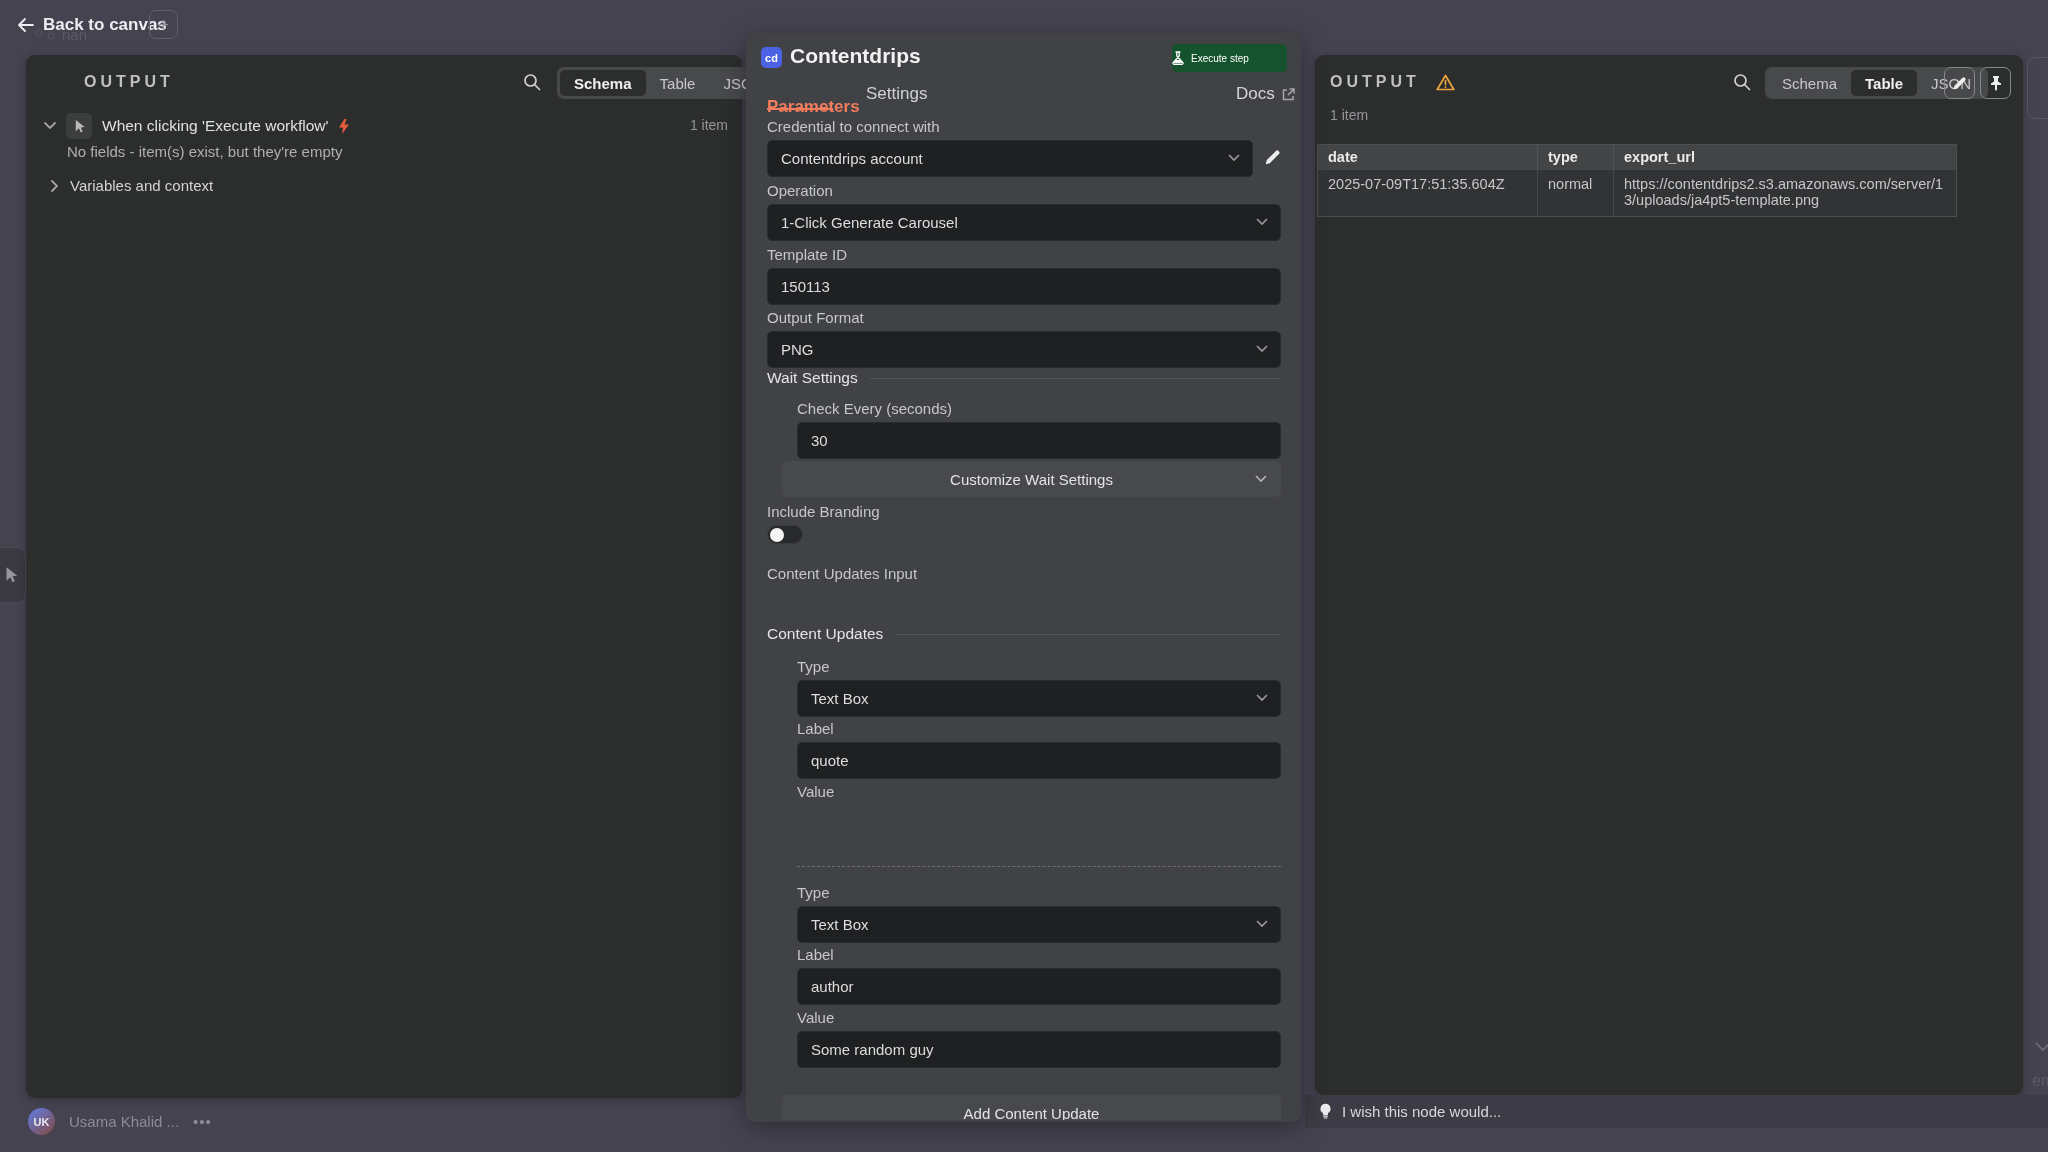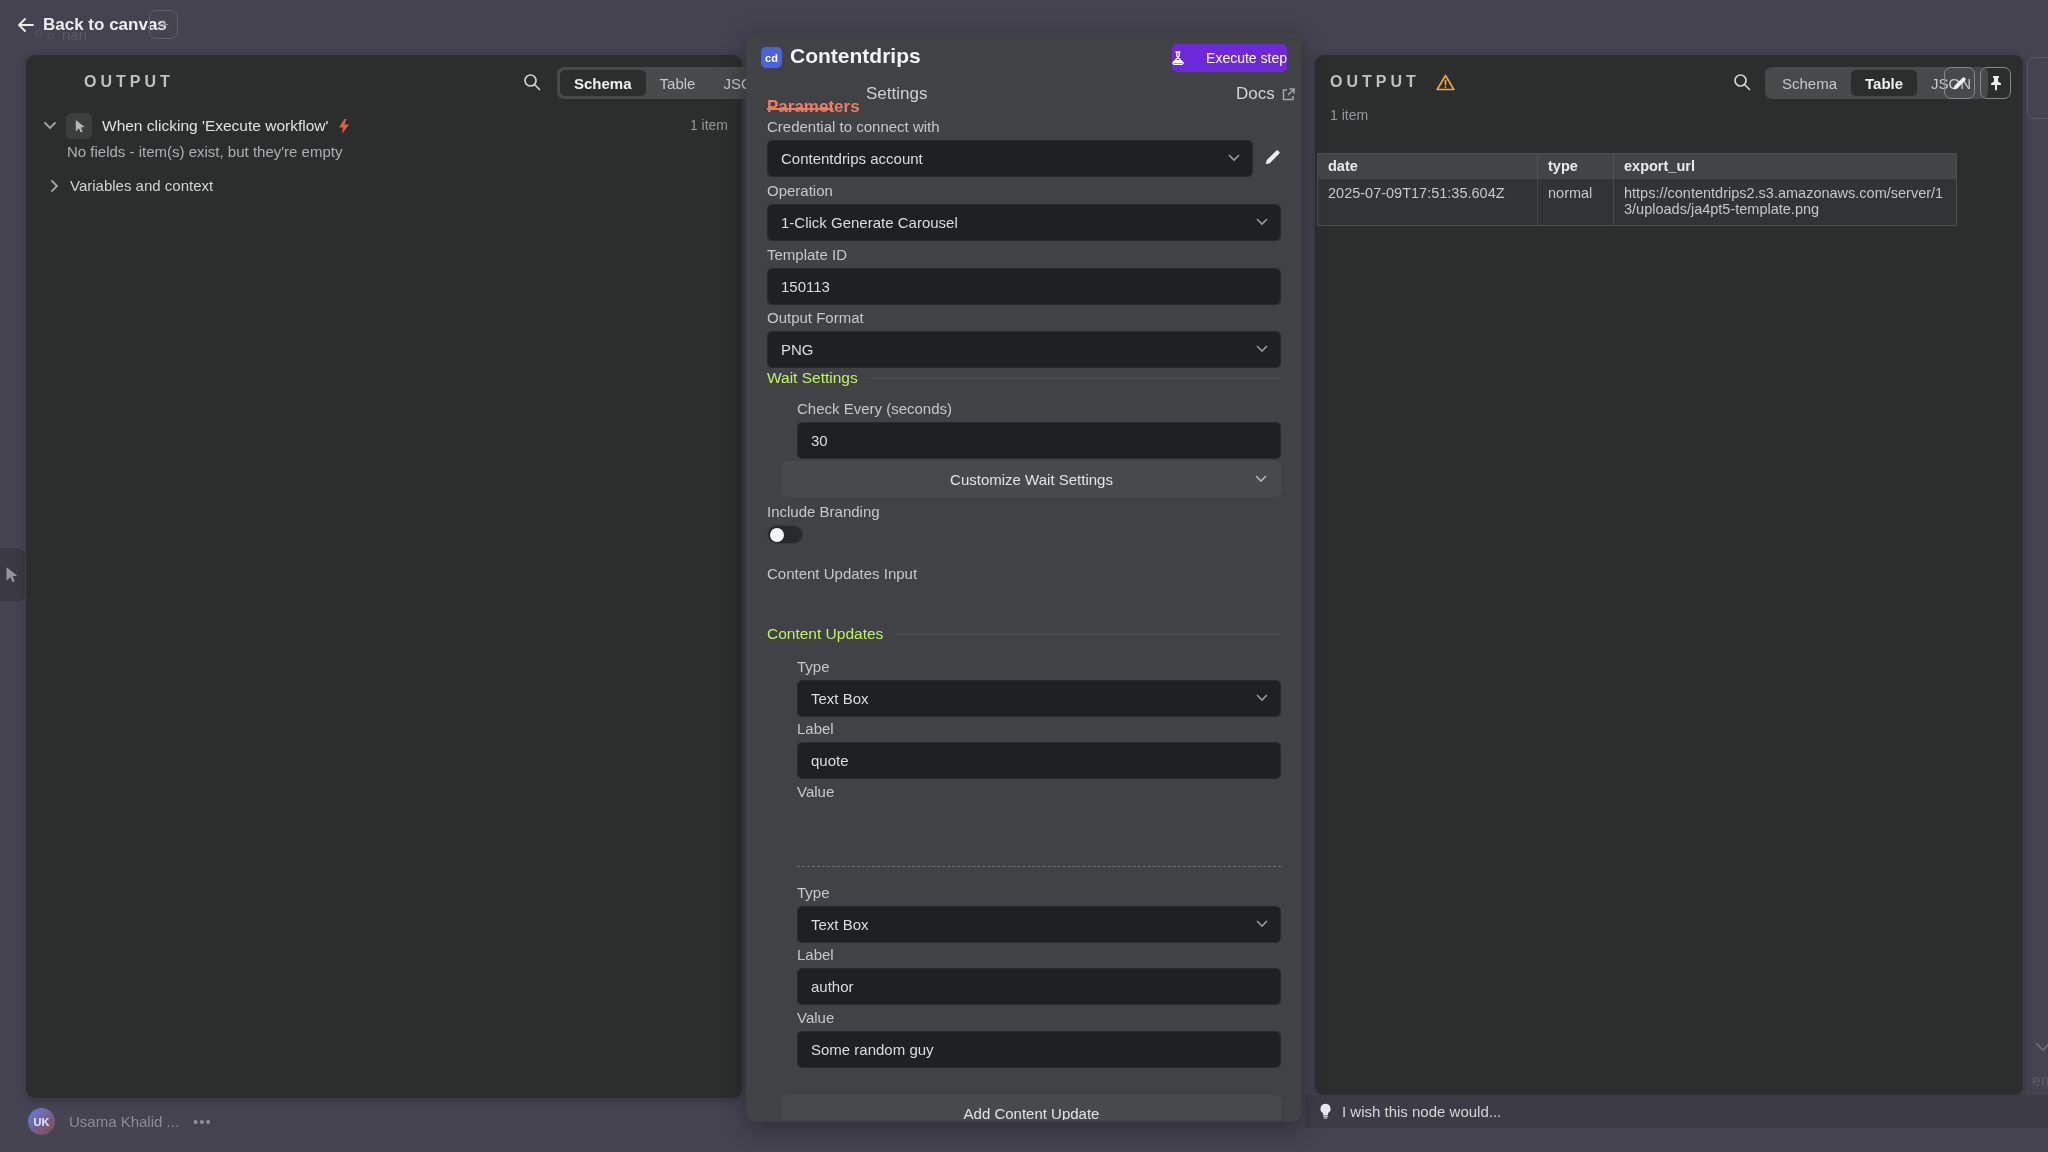--- a/index.html
+++ b/index.html
@@ -44,39 +44,39 @@
 
   
   .modal { position:absolute; left:746px; top:33px; width:555px; height:1089px;
            background:#414245; border-radius:9px; overflow:hidden;
            box-shadow:0 6px 24px rgba(0,0,0,0.35); }
   .node-icon { position:absolute; left:15px; top:14px; width:21px; height:21px;
                background:#4b63e2; border-radius:5px; color:#fff; font-size:11px;
                font-weight:700; display:flex; align-items:center; justify-content:center; }
   .modal-title { position:absolute; left:44px; top:11px; font-size:21px; font-weight:600; color:#f2f2f3; }
   .exec-btn { position:absolute; left:1172px; top:44px; width:115px; height:28px;
-              background:#6d28d9; border-radius:5px; color:#fff; font-size:14px;
-              display:flex; align-items:center; justify-content:space-between; gap:7px; cursor:pointer; }
+              background:#14532d; border-radius:5px; color:#fff; font-size:10px;
+              display:flex; align-items:center; justify-content:flex-start; gap:7px; cursor:pointer; }
   .mtab { position:absolute; font-size:17px; cursor:pointer; }
   .mtab.active { color:#f17b5d; font-weight:600;margin-top:13px; }
   .mtab.idle { color:#ced0d2; }
   .docs-link { position:absolute; left:1236px; top:84px; display:flex; align-items:center; gap:7px;
                color:#d3d4d6; font-size:17px; cursor:pointer; }
 
   .f-label { position:absolute; left:767px; font-size:15px; color:#c6c7c9; }
   .f-label.ind { left:797px; }
   .control { position:absolute; left:767px; width:514px; height:37px;
              background:#1f2021; border:1px solid #2a2b2c; border-radius:5px;
              color:#dcdddf; font-size:15px; display:flex; align-items:center; padding:0 13px; }
   .control.ind { left:797px; width:484px; }
   .control input { background:transparent; border:none; outline:none; color:#dcdddf;
                    font-size:15px; width:100%; font-family:"Liberation Sans",sans-serif; }
   .sel-chevron { position:absolute; right:12px; top:13px; }
   .section-head { position:absolute; left:767px; width:514px; display:flex; align-items:center; gap:12px; }
-  .section-head span { font-size:15.5px; color:#bef264; white-space:nowrap; }
+  .section-head span { font-size:15.5px; color:#e5e5e5; white-space:nowrap; }
   .section-head i { flex:1; height:1px; background:#535458; }
   .wide-btn { position:absolute; left:782px; width:499px; height:36px; background:#48494c;
               border-radius:5px; color:#e2e3e4; font-size:15px; display:flex;
               align-items:center; justify-content:center; cursor:pointer; }
   .dash-div { position:absolute; left:797px; width:484px; border-top:1px dashed #6d6e72; }
   .toggle { position:absolute; left:767px; width:36px; height:19px; background:#28292a;
             border:1px solid #3a3b3c; border-radius:10px; cursor:pointer; }
   .toggle .knob { position:absolute; left:2px; top:1.5px; width:14px; height:14px;
                   background:#f4f4f5; border-radius:50%; }
 
@@ -200,21 +200,21 @@
         <path d="M1.5 13.5 L2.5 9.8 L10.5 1.8 A1.6 1.6 0 0 1 12.8 1.8 L13.2 2.2 A1.6 1.6 0 0 1 13.2 4.5 L5.2 12.5 Z" fill="#eceded"></path>
       </svg>
     </div>
     <div class="icon-btn abs" style="left:665px;top:12px">
       <svg width="14" height="16" viewBox="0 0 14 16">
         <path d="M4 1 h6 v1.5 l-1 .8 v3.2 l3 2 v1.5 H8 v4.5 L7 16 L6 14.5 V10 H2 V8.5 l3-2 V3.3 L4 2.5 Z" fill="#eceded"></path>
       </svg>
     </div>
     <div class="abs count-label" style="left:15px;top:52px">1 item</div>
 
-    <table class="out-table" style="left:2px;top:98px;width:640px">
+    <table class="out-table" style="left:2px;top:89px;width:640px">
       <tbody>
           <tr>
         <th style="width:220px">date</th>
         <th style="width:76px">type</th>
         <th style="border-right:none">export_url</th>
       </tr>
       <tr>
         <td>2025-07-09T17:51:35.604Z</td>
         <td>normal</td>
         <td style="border-right:none">https://contentdrips2.s3.amazonaws.com/server/13/uploads/ja4pt5-template.png</td>

